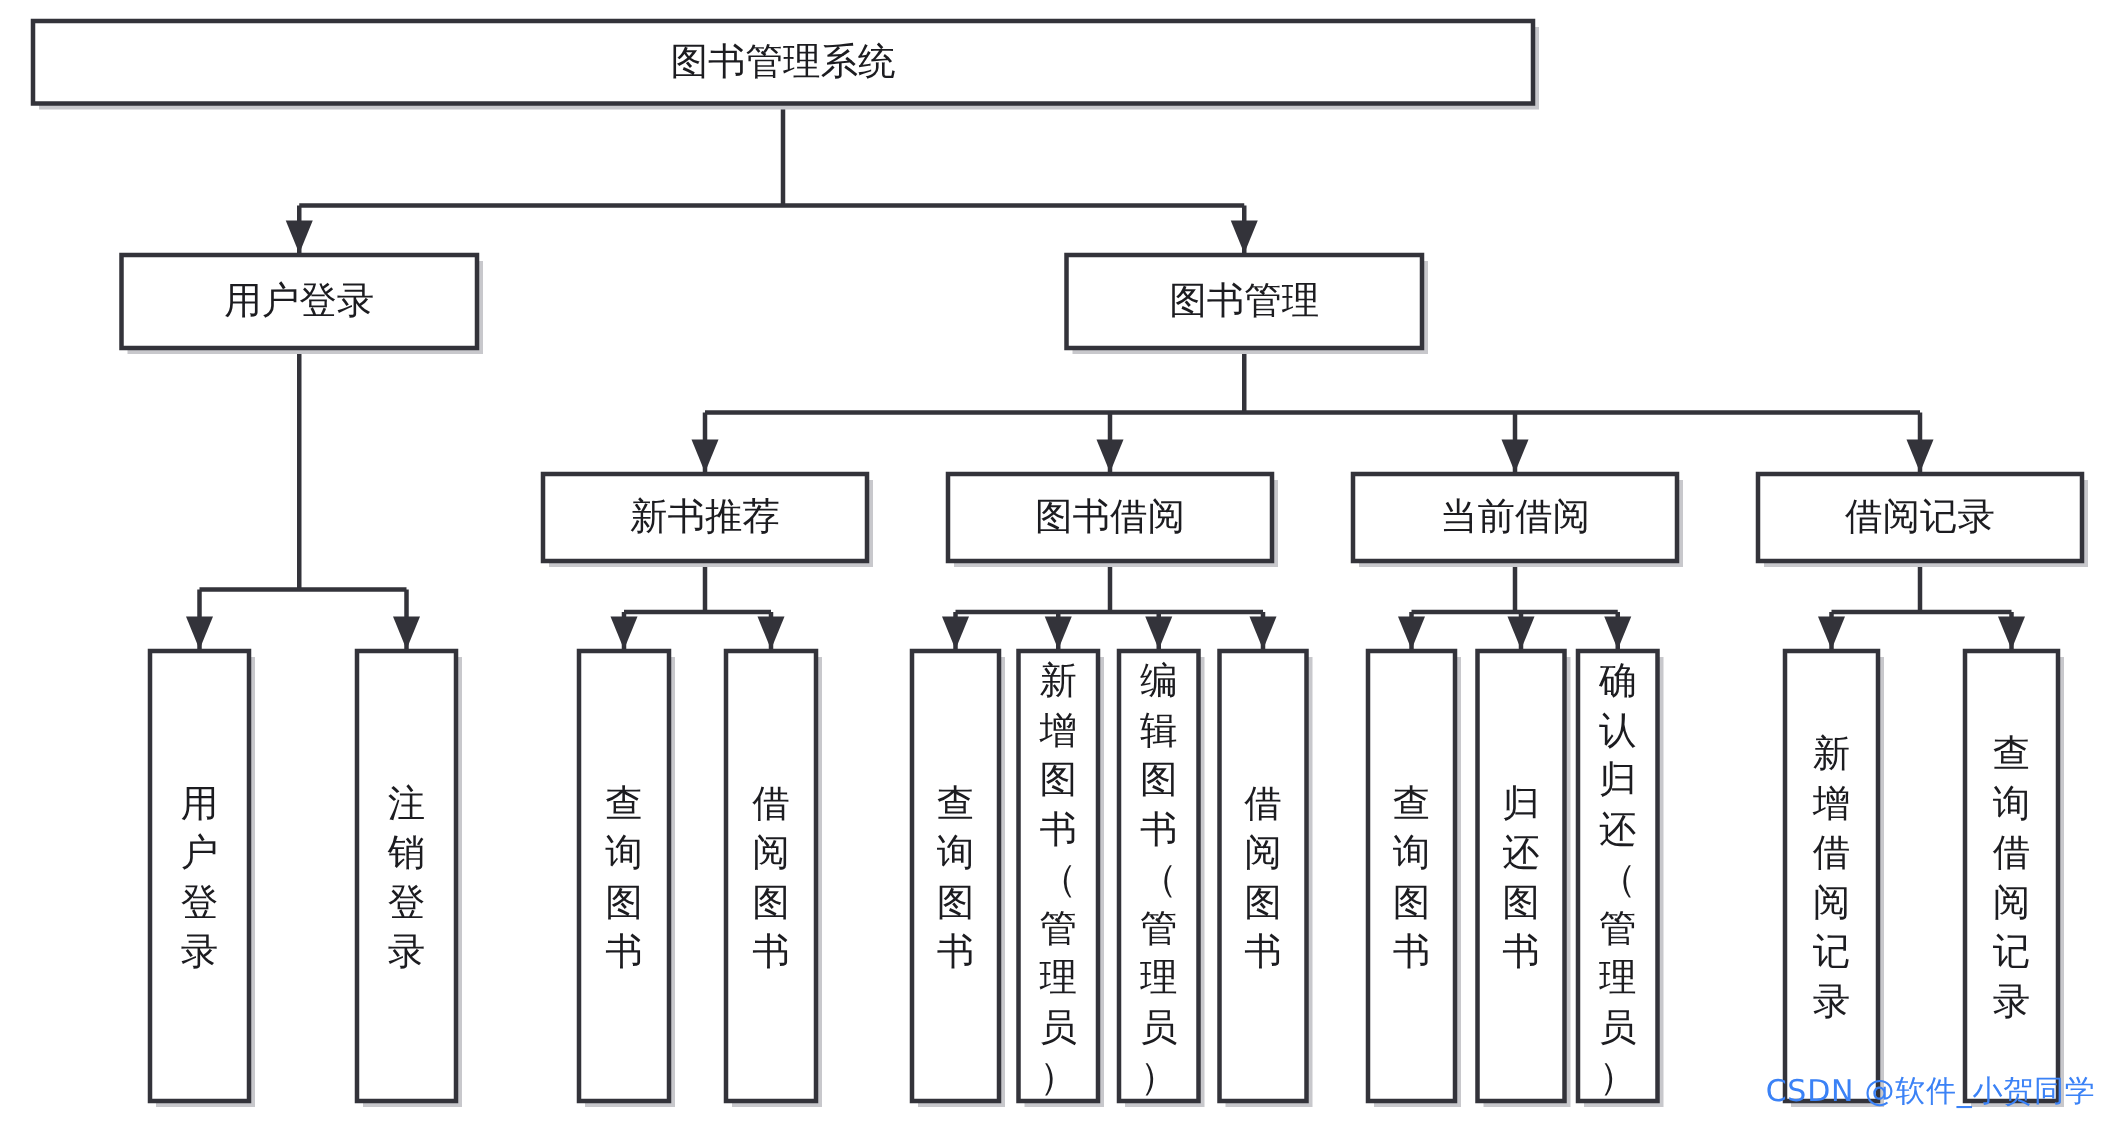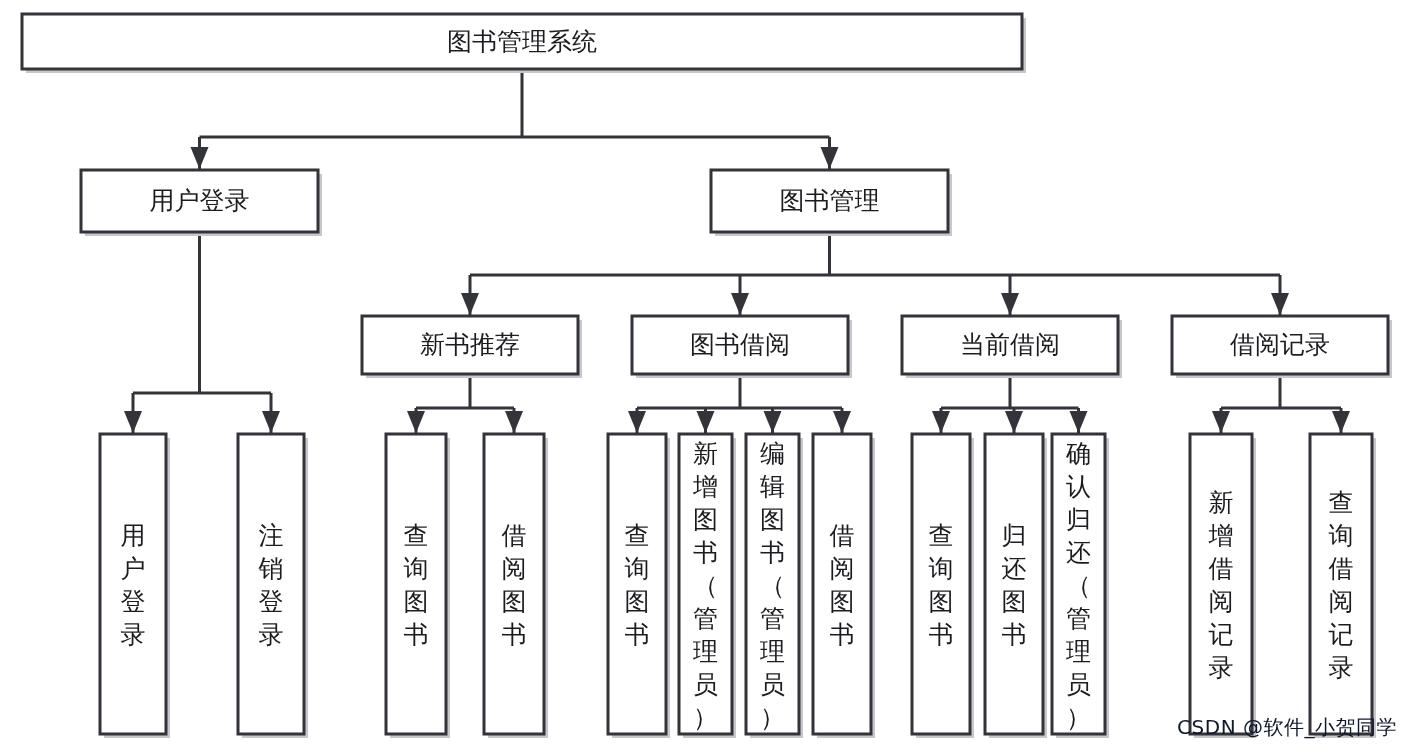--- a/index.html
+++ b/index.html
@@ -58,21 +58,21 @@
     fill: #1c1c20;
     font-size: 25px;
     text-anchor: middle;
   }
   .watermark {
     position: absolute;
     right: 8px;
     bottom: 6px;
     font-family: "DejaVu Sans", "Liberation Sans", sans-serif;
     font-size: 20px;
-    color: #0f172a;
+    color: #3b82f6;
     letter-spacing: 0.5px;
     white-space: nowrap;
     user-select: none;
   }
 </style>
 </head>
 <body>
 
 <div id="diagram-root">
   <svg id="tree-svg" viewBox="0 0 1405 747">

